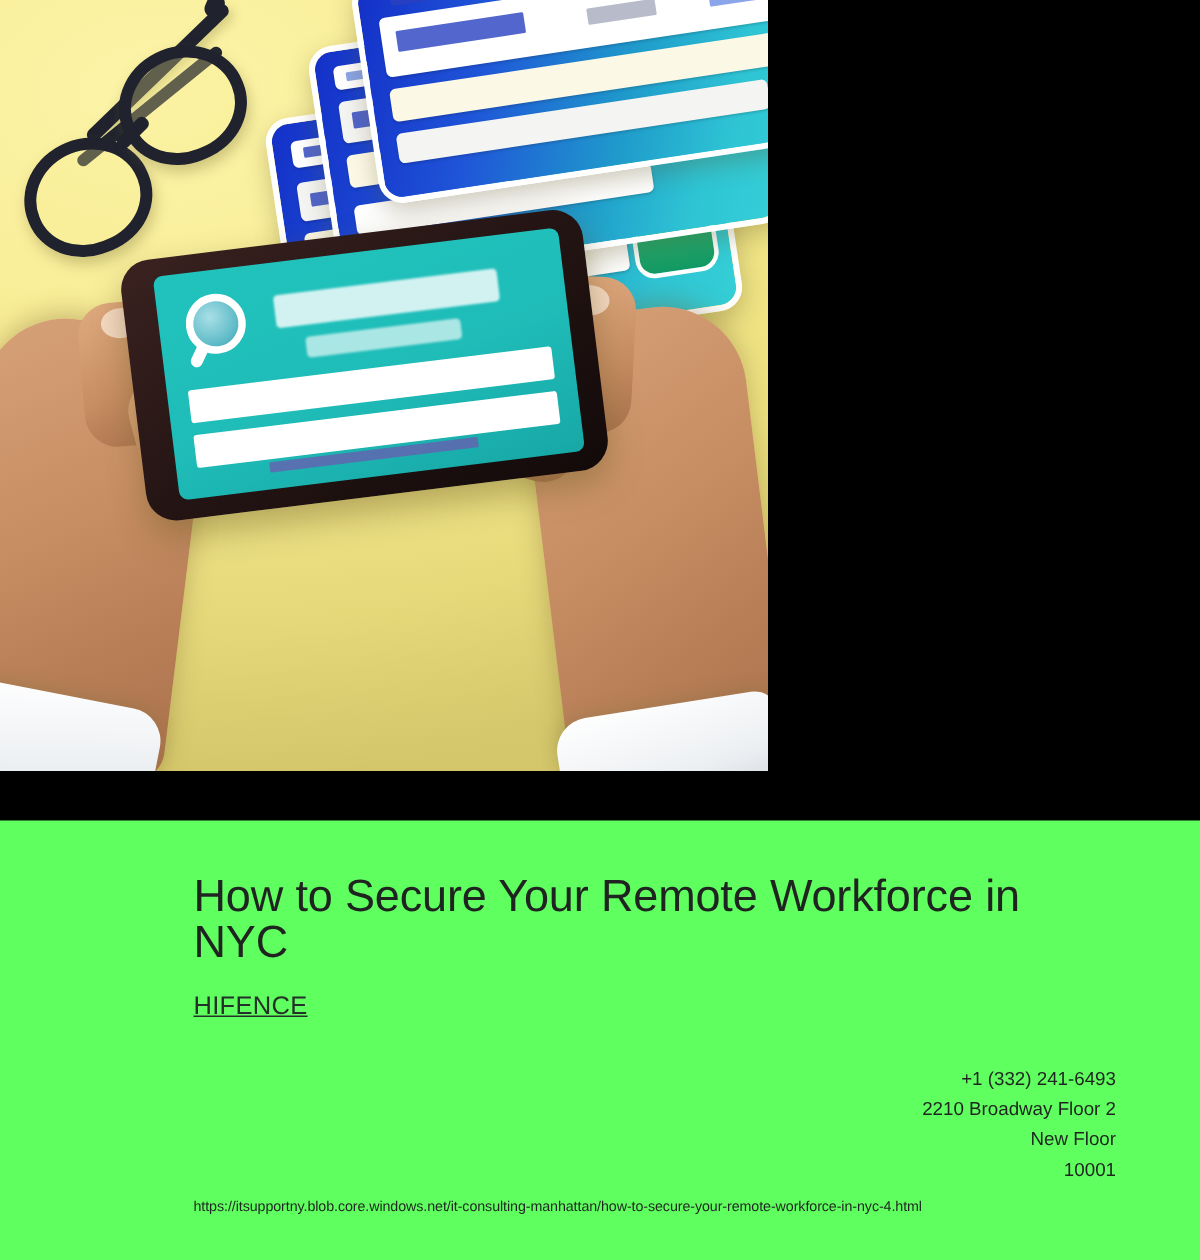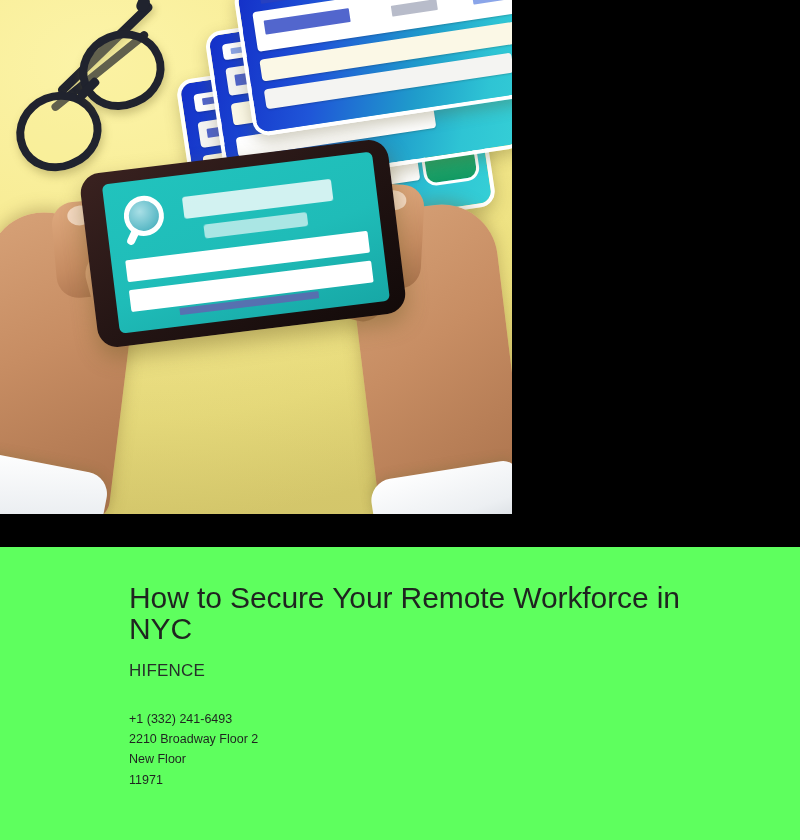--- a/index.html
+++ b/index.html
@@ -101,23 +101,23 @@
   .cuff-l { left:-40px; top:462px; width:146px; height:64px; border-radius:16px 22px 0 0;
             transform:rotate(11deg); }
   .cuff-r { left:372px; top:470px; width:150px; height:60px; border-radius:22px 16px 0 0;
             transform:rotate(-9deg); }
 
   
   .panel { position:absolute; left:0; top:547px; width:800px; height:363px; background:#5eff5e; }
   .panel-inner { padding:36px 56px 0 129px; }
   .title { font-size:30px; line-height:1.03; font-weight:400; color:#1f2420;
            letter-spacing:-.1px; max-width:620px; }
-  .brand { margin-top:16px; font-size:17px; color:#26302a; letter-spacing:.2px; }
+  .brand { margin-top:16px; font-size:17px; color:#26302a; letter-spacing:.2px;text-decoration:underline; }
   .contact { margin-top:28px; }
-  .contact div { font-size:12.5px; line-height:1.62; color:#1f2420; }
+  .contact div { font-size:12.5px; line-height:1.62; color:#1f2420;text-align:right; }
   .url { margin-top:9px; font-size:9.5px; color:#1f2420; letter-spacing:-.05px; white-space:nowrap; }
 </style>
 </head>
 <body>
 
 <div class="page">
 
   <div class="hero-wrap">
     <div class="hero">
 
@@ -209,18 +209,19 @@
   </div>
 
   <div class="panel">
     <div class="panel-inner">
       <h1 class="title">How to Secure Your Remote Workforce in NYC</h1>
       <div class="brand">HIFENCE</div>
       <div class="contact">
         <div>+1 (332) 241-6493</div>
         <div>2210 Broadway  Floor 2</div>
         <div>New Floor</div>
-        <div>11971</div>
-      </div>
+        <div>10001</div>
+      </div>
+      <div class="url">https://itsupportny.blob.core.windows.net/it-consulting-manhattan/how-to-secure-your-remote-workforce-in-nyc-4.html</div>
     </div>
   </div>
 
 </div>
 
 </body></html>

